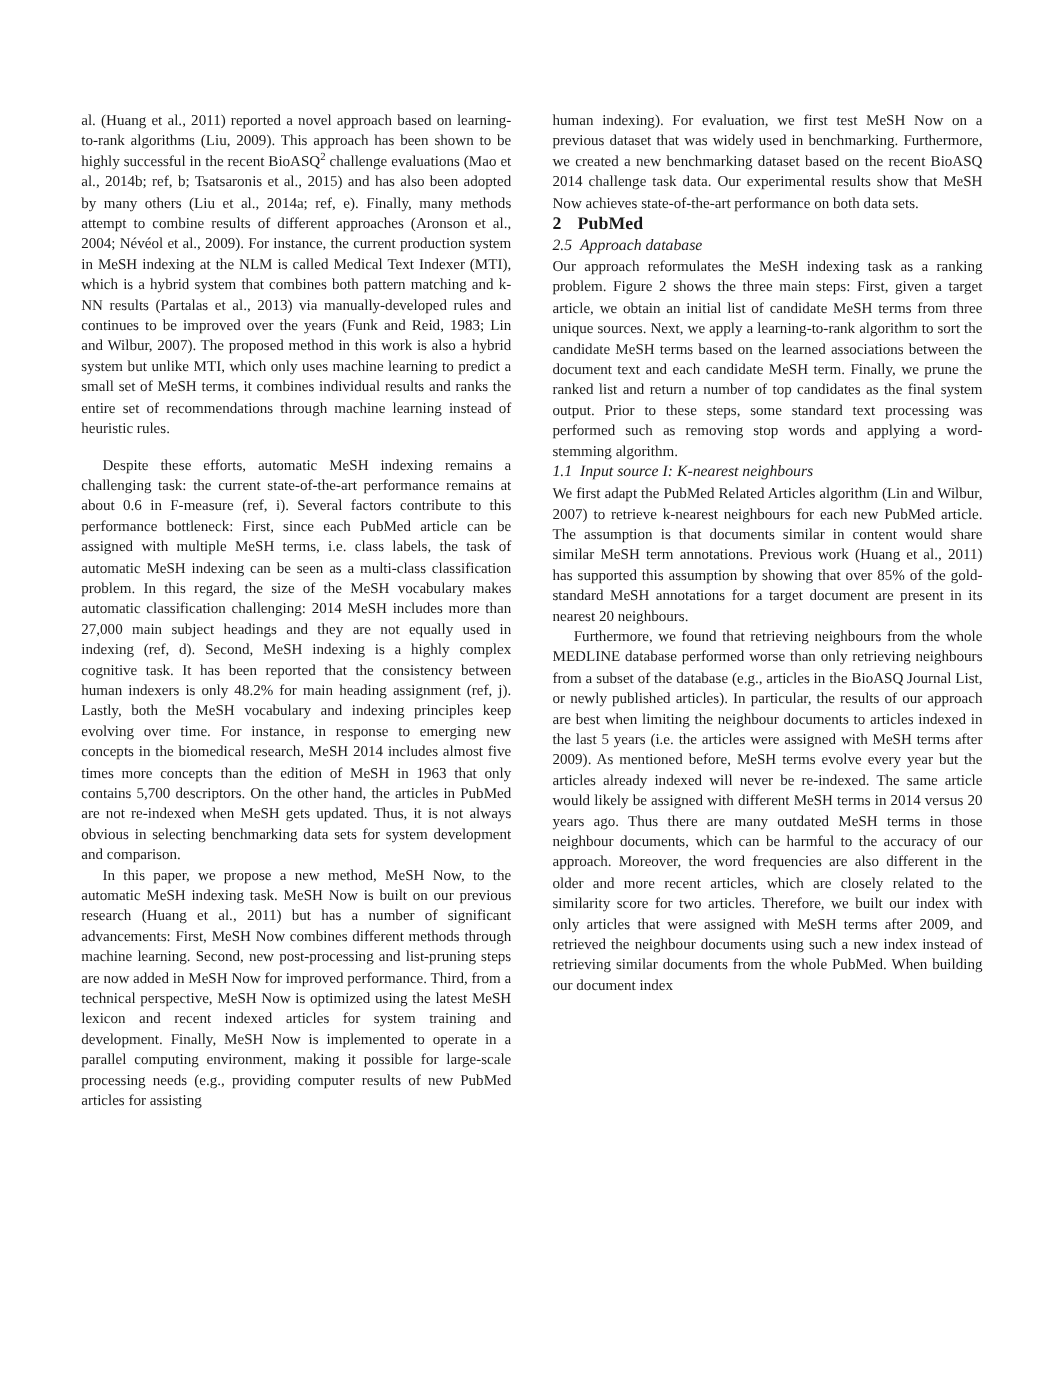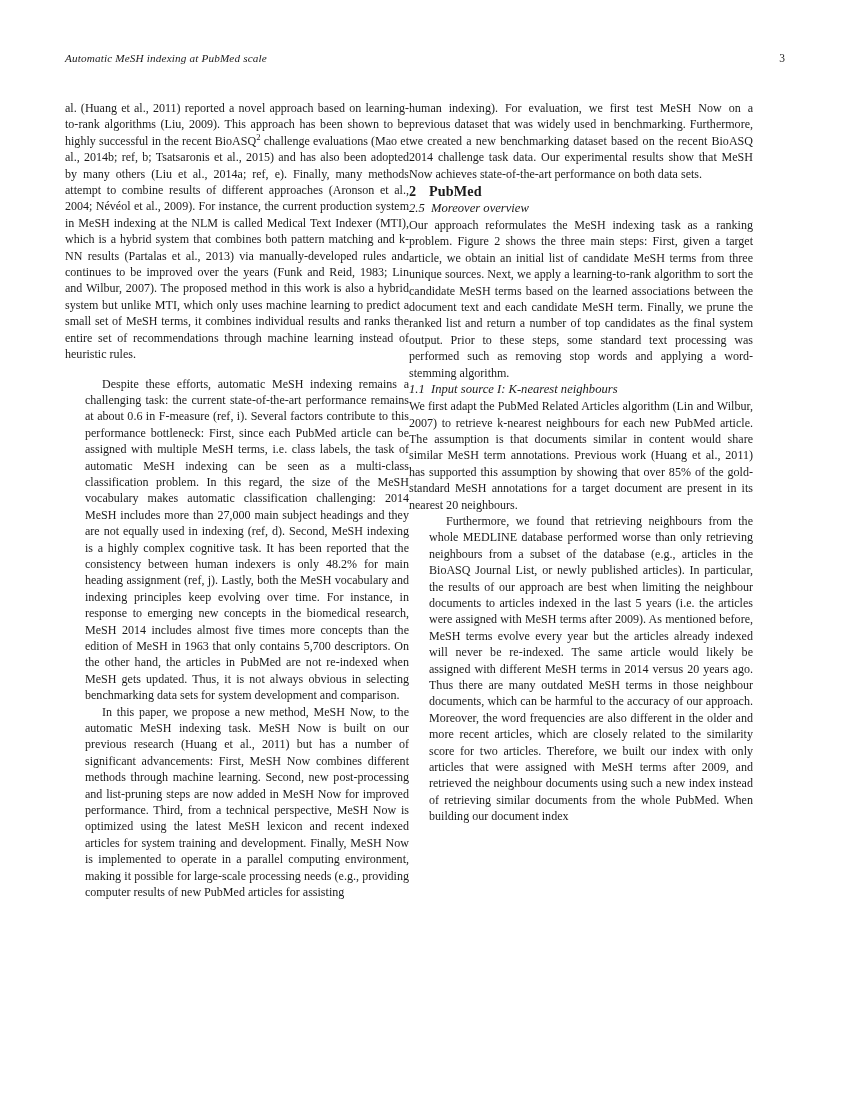--- a/index.html
+++ b/index.html
@@ -40,41 +40,41 @@
     letter-spacing: 0.15px;
   }
   .running-head-page {
     font-size: 11.5px;
   }
 
   
   .columns {
     position: absolute;
     left: 65px;
-    top: 100px;
+    top: 88px;
     width: 722px;
     height: 985px;
     display: flex;
+    gap: 33px;
   }
   .col {
     width: 344px;
     flex: 0 0 344px;
   }
 
   p.para {
     margin: 0;
     font-size: 12.05px;
     line-height: 16.4px;
     text-align: justify;
     text-justify: inter-word;
     hyphens: none;
   }
   p.para + p.para {
     text-indent: 17px;
-    margin-left: 20px;
   }
   p.para.noindent {
     text-indent: 0;
   }
   p.gap-before {
     margin-top: 13px;
   }
 
   sup {
     font-size: 0.72em;
@@ -108,41 +108,37 @@
 
   .space-before-section { margin-top: 27px; }
   .space-before-sub     { margin-top: 22px; }
   .space-after-sub      { margin-top: 14px; }
 </style>
 </head>
 <body>
 
 <div class="page">
 
-  <div class="running-head">
-    <span class="running-head-title">Automatic MeSH indexing at PubMed scale</span>
-    <span class="running-head-page">3</span>
-  </div>
 
   <div class="columns">
 
     <div class="col">
       <p class="para noindent"><span>al. (Huang et al., 2011) reported a novel approach based on learning-to-rank algorithms (Liu, 2009). This approach has been shown to be highly successful in the recent BioASQ</span><sup>2</sup><span> challenge evaluations (Mao et al., 2014b; ref, b; Tsatsaronis et al., 2015) and has also been adopted by many others (Liu et al., 2014a; ref, e). Finally, many methods attempt to combine results of different approaches (Aronson et al., 2004; Névéol et al., 2009). For instance, the current production system in MeSH indexing at the NLM is called Medical Text Indexer (MTI), which is a hybrid system that combines both pattern matching and k-NN results (Partalas et al., 2013) via manually-developed rules and continues to be improved over the years (Funk and Reid, 1983; Lin and Wilbur, 2007). The proposed method in this work is also a hybrid system but unlike MTI, which only uses machine learning to predict a small set of MeSH terms, it combines individual results and ranks the entire set of recommendations through machine learning instead of heuristic rules.</span></p>
 
       <p class="para gap-before">Despite these efforts, automatic MeSH indexing remains a challenging task: the current state-of-the-art performance remains at about 0.6 in F-measure (ref, i). Several factors contribute to this performance bottleneck: First, since each PubMed article can be assigned with multiple MeSH terms, i.e. class labels, the task of automatic MeSH indexing can be seen as a multi-class classification problem. In this regard, the size of the MeSH vocabulary makes automatic classification challenging: 2014 MeSH includes more than 27,000 main subject headings and they are not equally used in indexing (ref, d). Second, MeSH indexing is a highly complex cognitive task. It has been reported that the consistency between human indexers is only 48.2% for main heading assignment (ref, j). Lastly, both the MeSH vocabulary and indexing principles keep evolving over time. For instance, in response to emerging new concepts in the biomedical research, MeSH 2014 includes almost five times more concepts than the edition of MeSH in 1963 that only contains 5,700 descriptors. On the other hand, the articles in PubMed are not re-indexed when MeSH gets updated. Thus, it is not always obvious in selecting benchmarking data sets for system development and comparison.</p>
 
       <p class="para">In this paper, we propose a new method, MeSH Now, to the automatic MeSH indexing task. MeSH Now is built on our previous research (Huang et al., 2011) but has a number of significant advancements: First, MeSH Now combines different methods through machine learning. Second, new post-processing and list-pruning steps are now added in MeSH Now for improved performance. Third, from a technical perspective, MeSH Now is optimized using the latest MeSH lexicon and recent indexed articles for system training and development. Finally, MeSH Now is implemented to operate in a parallel computing environment, making it possible for large-scale processing needs (e.g., providing computer results of new PubMed articles for assisting</p>
     </div>
 
     <div class="col">
       <p class="para noindent">human indexing). For evaluation, we first test MeSH Now on a previous dataset that was widely used in benchmarking. Furthermore, we created a new benchmarking dataset based on the recent BioASQ 2014 challenge task data. Our experimental results show that MeSH Now achieves state-of-the-art performance on both data sets.</p>
 
       <h2 class="section space-before-section"><span class="num">2</span><span>PubMed</span></h2>
 
-      <h3 class="subsection space-before-sub"><span class="num">2.5</span><span>Moreover overview</span></h3>
+      <h3 class="subsection space-before-sub"><span class="num">2.5</span><span>Approach database</span></h3>
 
       <p class="para noindent space-after-sub">Our approach reformulates the MeSH indexing task as a ranking problem. Figure 2 shows the three main steps: First, given a target article, we obtain an initial list of candidate MeSH terms from three unique sources. Next, we apply a learning-to-rank algorithm to sort the candidate MeSH terms based on the learned associations between the document text and each candidate MeSH term. Finally, we prune the ranked list and return a number of top candidates as the final system output. Prior to these steps, some standard text processing was performed such as removing stop words and applying a word-stemming algorithm.</p>
 
       <h3 class="subsection space-before-sub"><span class="num">1.1</span><span>Input source I: K-nearest neighbours</span></h3>
 
       <p class="para noindent space-after-sub">We first adapt the PubMed Related Articles algorithm (Lin and Wilbur, 2007) to retrieve k-nearest neighbours for each new PubMed article. The assumption is that documents similar in content would share similar MeSH term annotations. Previous work (Huang et al., 2011) has supported this assumption by showing that over 85% of the gold-standard MeSH annotations for a target document are present in its nearest 20 neighbours.</p>
 
       <p class="para">Furthermore, we found that retrieving neighbours from the whole MEDLINE database performed worse than only retrieving neighbours from a subset of the database (e.g., articles in the BioASQ Journal List, or newly published articles). In particular, the results of our approach are best when limiting the neighbour documents to articles indexed in the last 5 years (i.e. the articles were assigned with MeSH terms after 2009). As mentioned before, MeSH terms evolve every year but the articles already indexed will never be re-indexed. The same article would likely be assigned with different MeSH terms in 2014 versus 20 years ago. Thus there are many outdated MeSH terms in those neighbour documents, which can be harmful to the accuracy of our approach. Moreover, the word frequencies are also different in the older and more recent articles, which are closely related to the similarity score for two articles. Therefore, we built our index with only articles that were assigned with MeSH terms after 2009, and retrieved the neighbour documents using such a new index instead of retrieving similar documents from the whole PubMed. When building our document index</p>
     </div>
 

